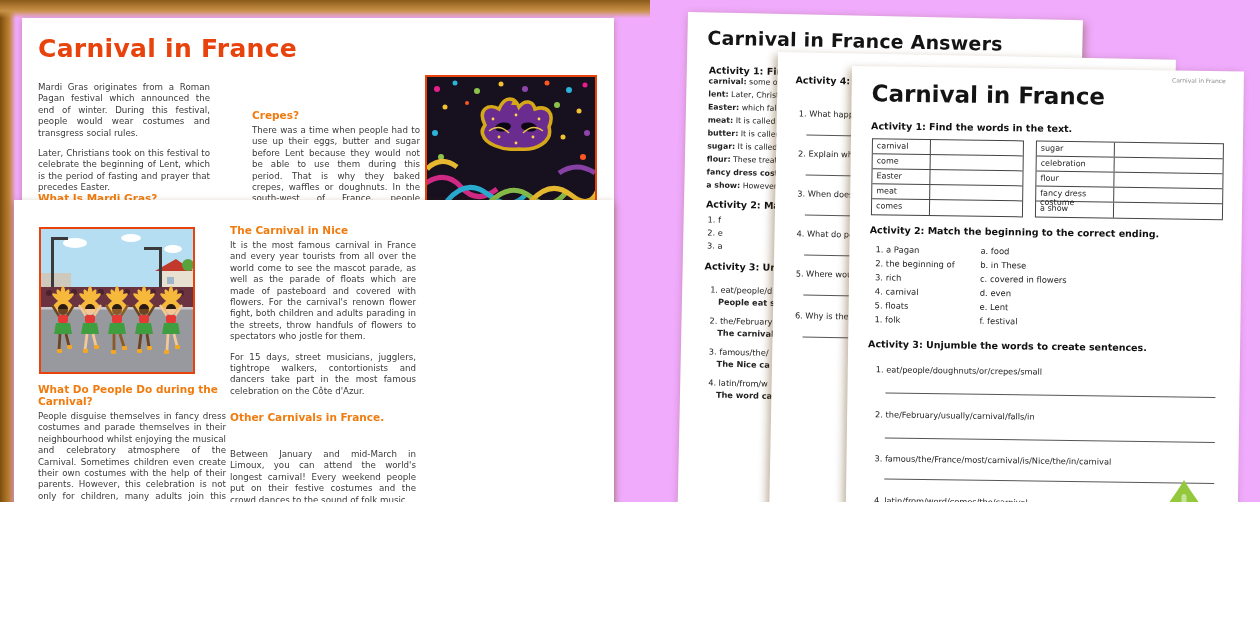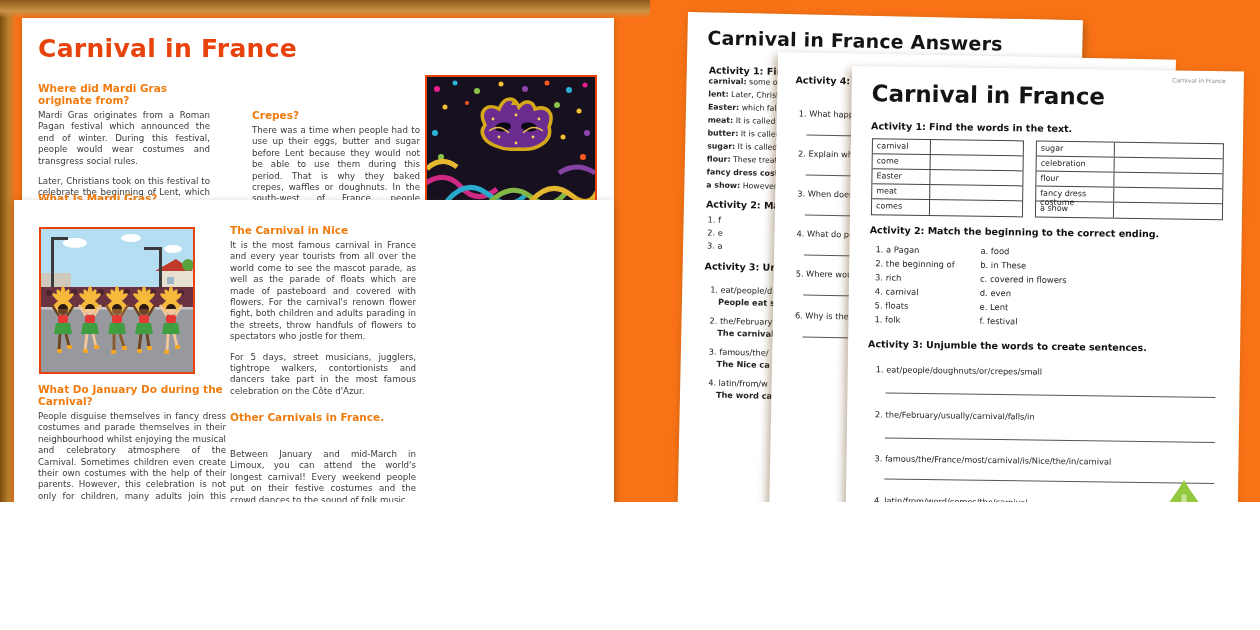--- a/index.html
+++ b/index.html
@@ -1,16 +1,16 @@
 <!DOCTYPE html>
 <html><head>
 <meta charset="utf-8">
 <style>
   html,body{margin:0;padding:0;}
-  #canvas{position:relative;width:1260px;height:502px;background:#f97316;overflow:hidden;
+  #canvas{position:relative;width:1260px;height:502px;background:#f0abfc;overflow:hidden;
           font-family:"DejaVu Sans", sans-serif;text-decoration:underline;}
   .bg-left{position:absolute;left:0;top:0;width:16px;height:630px;
            background:linear-gradient(90deg,#7d4c0e,#bb812f 55%,rgba(246,199,149,0));}
   .bg-top{position:absolute;left:0;top:0;width:650px;height:18px;
           background:linear-gradient(180deg,#8a5a1a,#c99147 60%,rgba(246,199,149,0));}
   .page{position:absolute;background:#ffffff;}
   
   .pageA{left:22px;top:18px;width:592px;height:520px;z-index:1;box-shadow:0 2px 6px rgba(100,60,10,.35);}
   .pageB{left:14px;top:200px;width:600px;height:422px;z-index:2;box-shadow:0 3px 8px rgba(100,60,10,.4);}
   .doc-title{position:absolute;left:16px;top:16px;font-size:25px;font-weight:bold;color:#e8430d;letter-spacing:.3px;}
@@ -65,21 +65,20 @@
 </head>
 <body>
 
 <div id="canvas">
   <div class="bg-left"></div>
   <div class="bg-top"></div>
 
   <div class="page pageA">
     <div class="doc-title">Carnival in France</div>
     <div class="colA1">
-      <div class="sec-h">Where did Mardi Gras originate from?</div>
       <p class="body-p">Mardi Gras originates from a Roman Pagan festival which announced the end of winter. During this festival, people would wear costumes and transgress social rules.</p>
       <p class="body-p">Later, Christians took on this festival to celebrate the beginning of Lent, which is the period of fasting and prayer that precedes Easter.</p>
     </div>
     <div class="colA2">
       <div class="sec-h">Crepes?</div>
       <p class="body-p">There was a time when people had to use up their eggs, butter and sugar before Lent because they would not be able to use them during this period. That is why they baked crepes, waffles or doughnuts. In the south-west of France, people celebrate 'Mardi Gras' with little doughnuts called 'merveilles' (wonders). These treats are made with a dough, containing flour, milk and eggs, which is rolled into shape and then fried</p>
     </div>
     <div class="clipped-h">What Is Mardi Gras?</div>
 
     <div class="mask-img">
@@ -250,27 +249,27 @@
             <rect x="-5" y="-2" width="10" height="8" rx="2" fill="#e53935"></rect>
             <polygon points="-7,6 7,6 9,17 -9,17" fill="#3f9e3f"></polygon>
             <path d="M-3,17 L-4,34 M3,17 L6,29" stroke="#f2c79a" stroke-width="2.8"></path>
             <rect x="-7" y="33" width="5" height="4" rx="1" fill="#f5a623"></rect>
               <rect x="4" y="28" width="5" height="4" rx="1" fill="#f5a623"></rect>
           </g>
         </g>
       </svg>
     </div>
     <div class="colB1">
-      <div class="sec-h">What Do January Do during the Carnival?</div>
+      <div class="sec-h">What Do People Do during the Carnival?</div>
       <p class="body-p" style="width:188px">People disguise themselves in fancy dress costumes and parade themselves in their neighbourhood whilst enjoying the musical and celebratory atmosphere of the Carnival. Sometimes children even create their own costumes with the help of their parents. However, this celebration is not only for children, many adults join this splendid and colourful show. In some cites people decorate floats whereas in others, people create huge, and sometimes bizarre characters</p>
     </div>
     <div class="colB2">
       <div class="sec-h">The Carnival in Nice</div>
       <p class="body-p">It is the most famous carnival in France and every year tourists from all over the world come to see the mascot parade, as well as the parade of floats which are made of pasteboard and covered with flowers. For the carnival's renown flower fight, both children and adults parading in the streets, throw handfuls of flowers to spectators who jostle for them.</p>
-      <p class="body-p">For 5 days, street musicians, jugglers, tightrope walkers, contortionists and dancers take part in the most famous celebration on the Côte d'Azur.</p>
+      <p class="body-p">For 15 days, street musicians, jugglers, tightrope walkers, contortionists and dancers take part in the most famous celebration on the Côte d'Azur.</p>
       <div class="sec-h" style="margin-top:14px">Other Carnivals in France.</div>
       <p class="body-p" style="margin-top:26px">Between January and mid-March in Limoux, you can attend the world's longest carnival! Every weekend people put on their festive costumes and the crowd dances to the sound of folk music.</p>
     </div>
     <div class="foot-rule"></div>
     <div class="tw-cloud" style="left:24px;top:379px">
       <svg viewBox="0 0 60 30">
           <g fill="#e8430d">
             <ellipse cx="14" cy="18" rx="12" ry="9"></ellipse>
             <ellipse cx="30" cy="13" rx="14" ry="10"></ellipse>
             <ellipse cx="46" cy="19" rx="12" ry="8"></ellipse>

